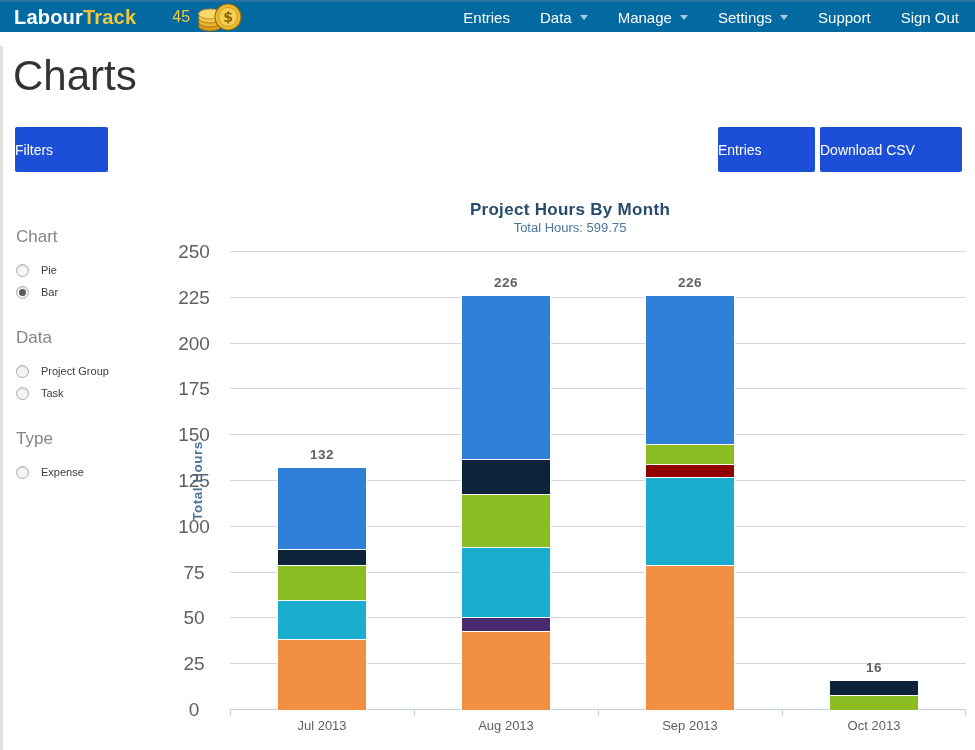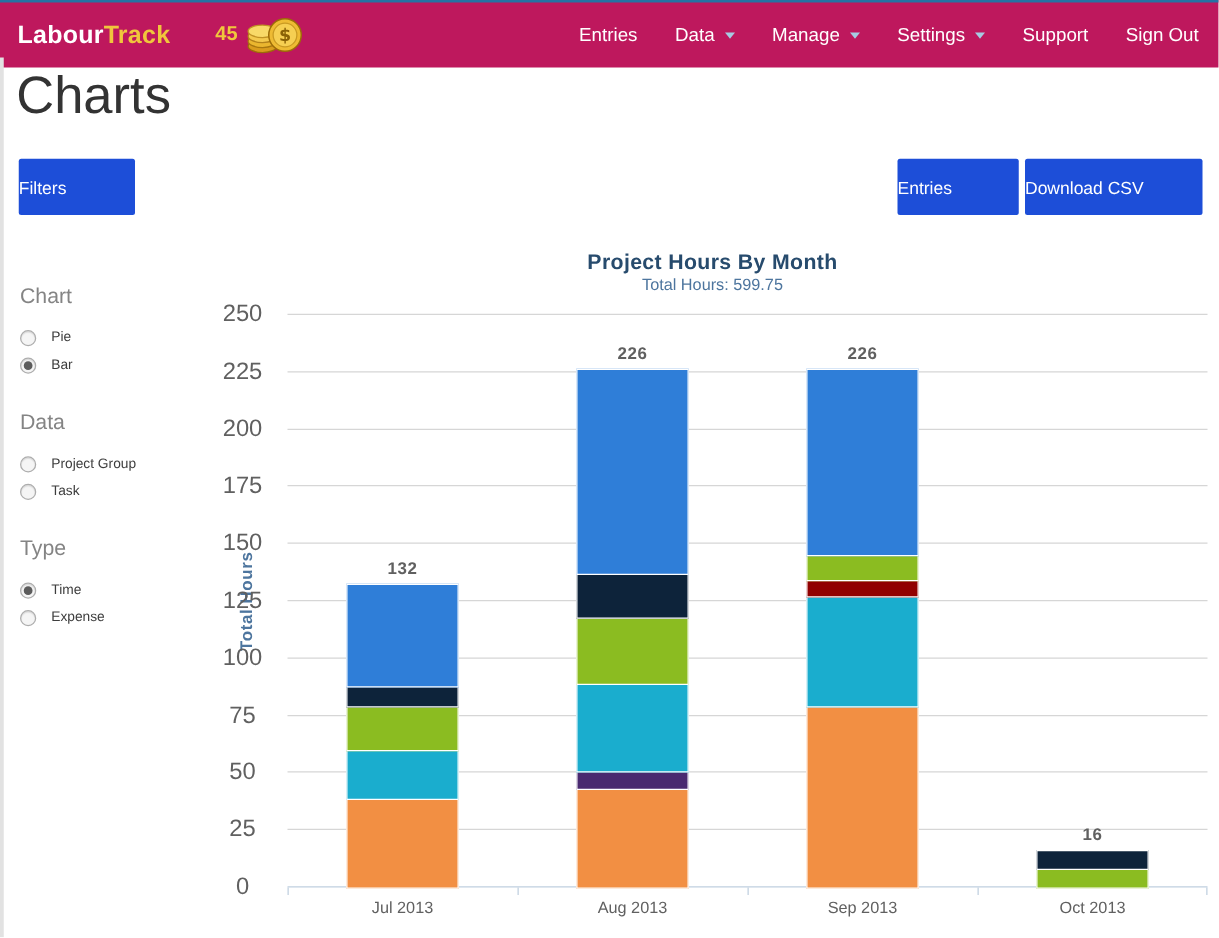--- a/index.html
+++ b/index.html
@@ -2,29 +2,29 @@
 <html><head>
 <meta charset="utf-8">
 <style>
   * { box-sizing: border-box; margin: 0; padding: 0; }
   html,body { background:#fff; }
   body { font-family: "Liberation Sans", "DejaVu Sans", sans-serif; }
   .page { position:relative; width:975px; height:750px; background:#fff; overflow:hidden; }
 
   
   .navbar {
-    position:absolute; left:0; top:0; width:975px; height:54px;
-    background:#be185d; border-top:2px solid #2472a4;
+    position:absolute; left:0; top:0; width:975px; height:32px;
+    background:#0369a1; border-top:2px solid #2472a4;
     display:flex; align-items:center; padding:0 14px;
   }
   .brand { font-size:20px; font-weight:700; letter-spacing:.2px; cursor:pointer; }
   .brand .b1 { color:#ffffff; }
   .brand .b2 { color:#f0c63c; }
   .credits { display:flex; align-items:center; margin-left:36px; }
-  .credits .amount { color:#f0c63c; font-size:16px; font-weight:700; margin-right:7px; }
+  .credits .amount { color:#f0c63c; font-size:16px; font-weight:400; margin-right:7px; }
   .nav-menu { margin-left:auto; display:flex; align-items:center; }
   .nav-item {
     color:#ffffff; font-size:15px; text-decoration:none; padding:0 15px;
     display:flex; align-items:center; height:46px; cursor:pointer; white-space:nowrap;
   }
   .nav-item:last-child { padding-right:2px; }
   .caret {
     display:inline-block; width:0; height:0; margin-left:8px;
     border-left:4px solid transparent; border-right:4px solid transparent;
     border-top:5px solid #a6cbe2;
@@ -154,24 +154,20 @@
           <span class="radio"></span>
           <span class="radio-label">Project Group</span>
         </label>
         <label class="radio-row">
           <span class="radio"></span>
           <span class="radio-label">Task</span>
         </label>
       </div>
       <div class="group">
         <div class="group-heading">Type</div>
-        <label class="radio-row">
-          <span class="radio checked"></span>
-          <span class="radio-label">Time</span>
-        </label>
         <label class="radio-row">
           <span class="radio"></span>
           <span class="radio-label">Expense</span>
         </label>
       </div>
     </aside>
 
   <section class="chart">
     <div class="chart-title">Project Hours By Month</div>
     <div class="chart-subtitle">Total Hours: 599.75</div>

